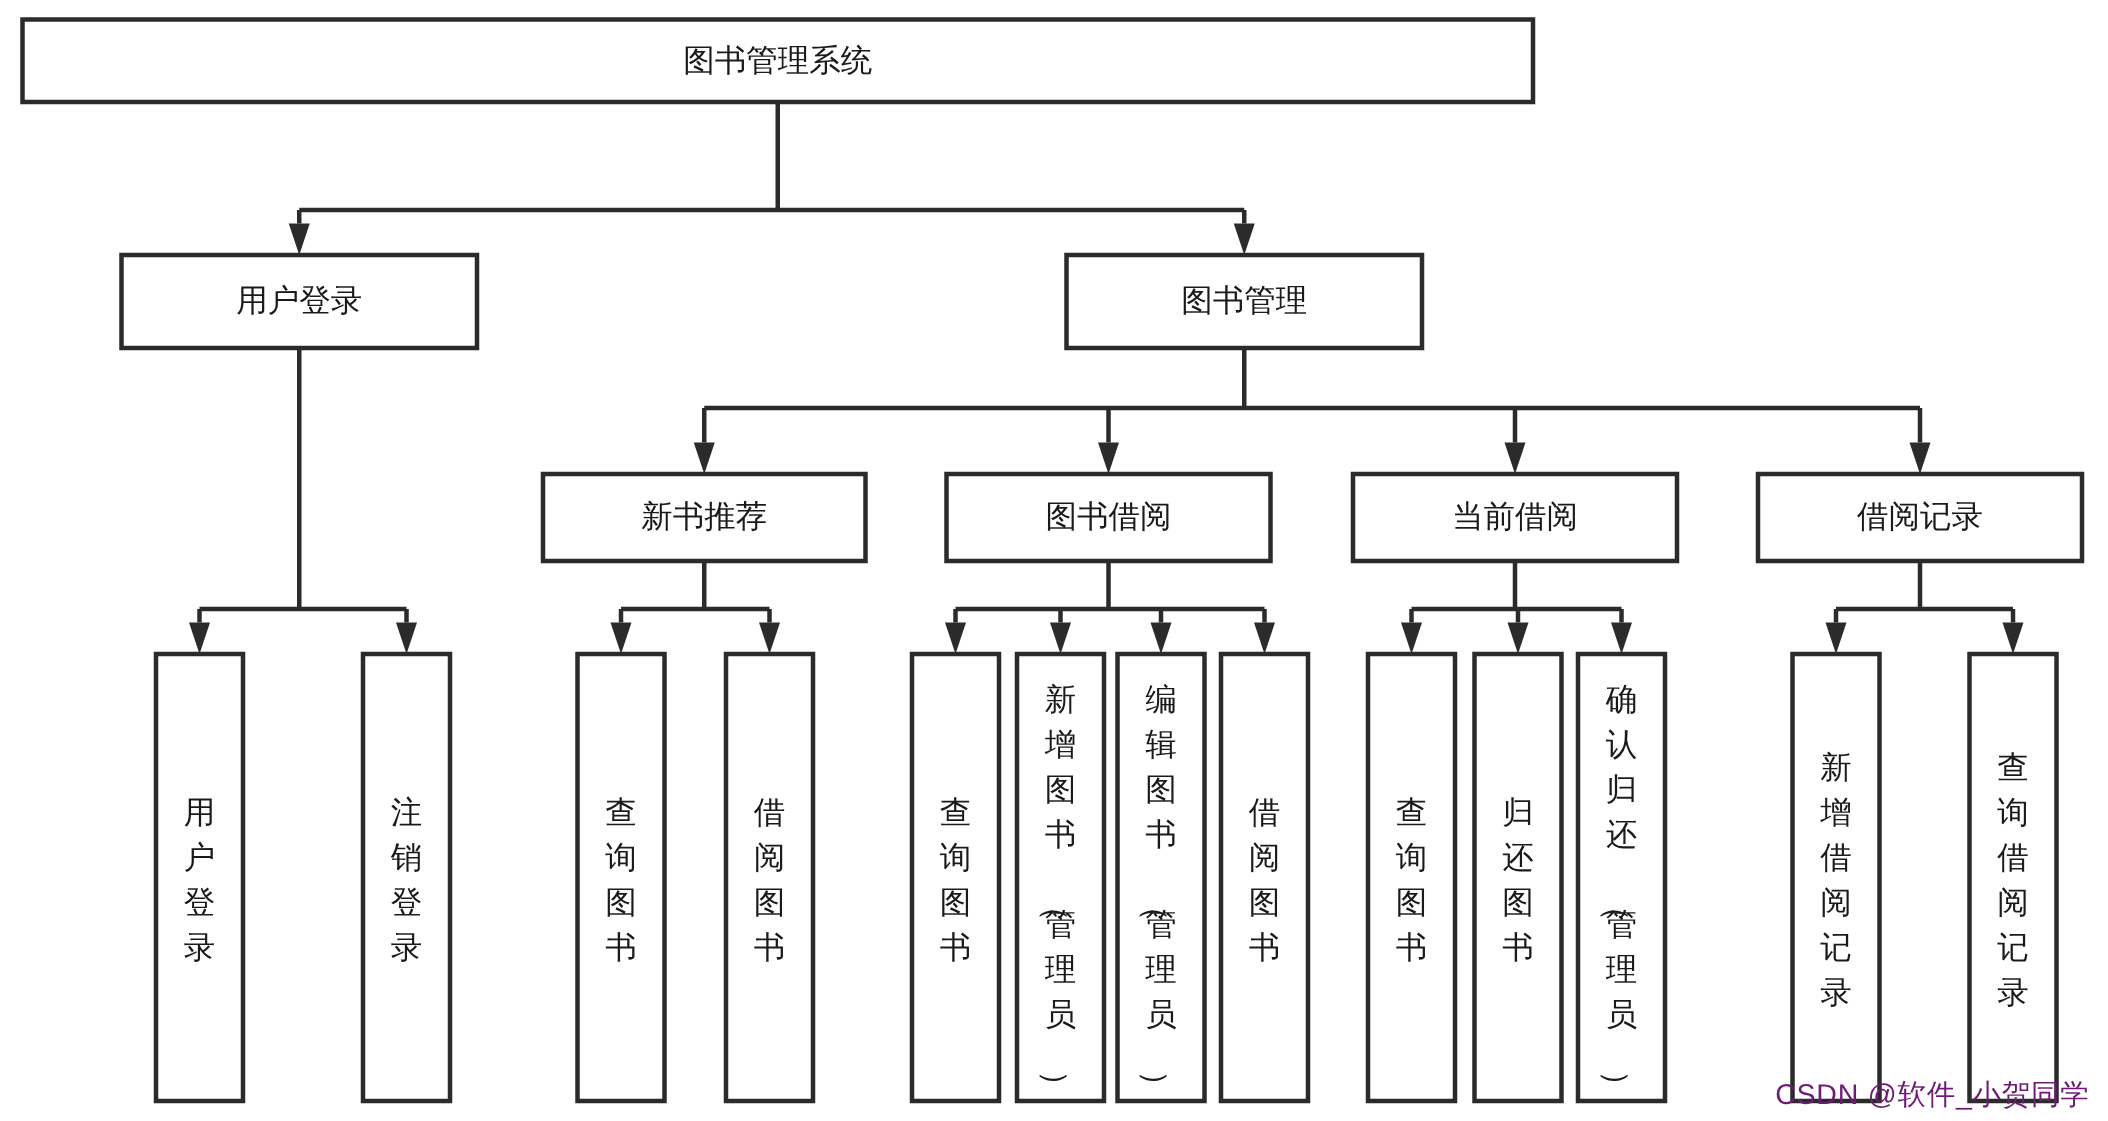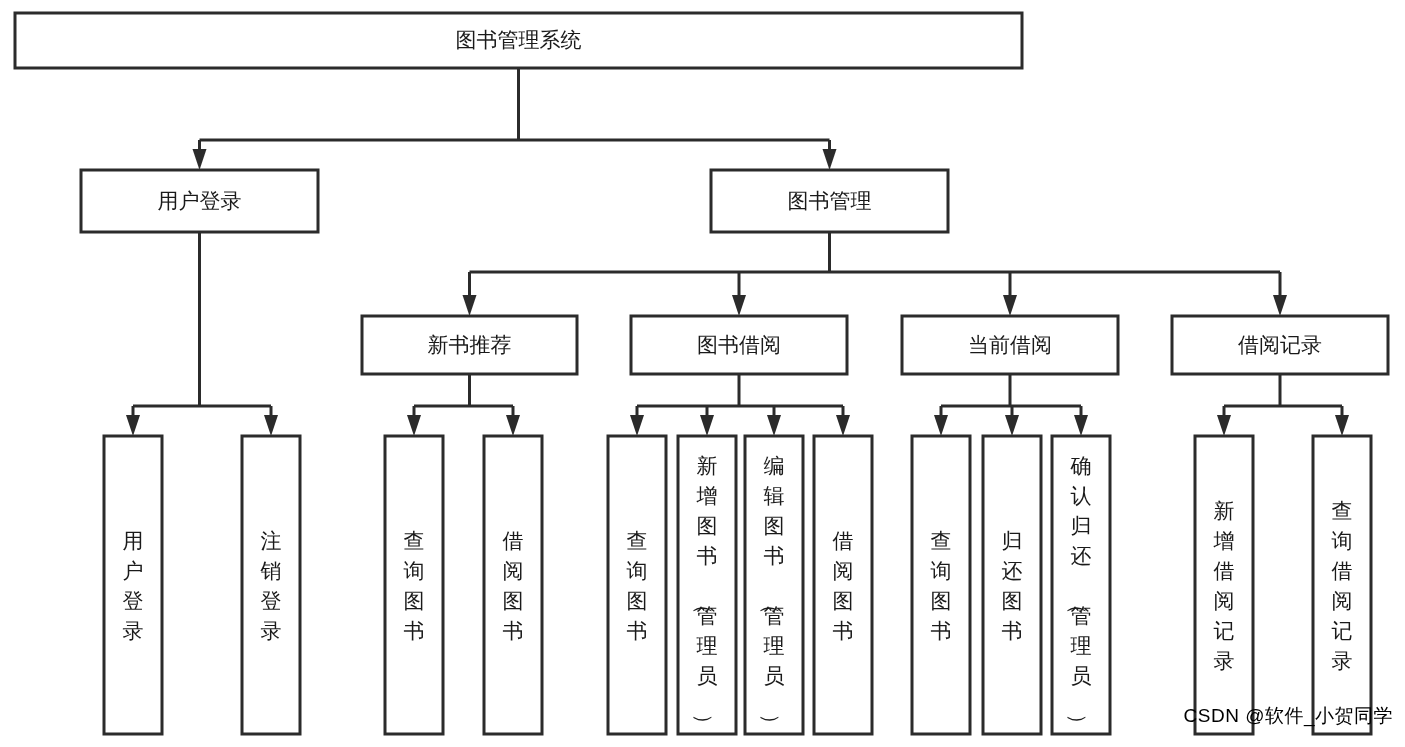--- a/index.html
+++ b/index.html
@@ -49,24 +49,24 @@
   }
   .node-label-v {
     font-family: "Liberation Sans", "DejaVu Sans", sans-serif;
     font-size: 21px;
     fill: #1a1a1a;
     text-anchor: middle;
   }
   .watermark-text {
     position: absolute;
     right: 12px;
-    bottom: 18px;
+    bottom: 4px;
     font-family: "Liberation Sans", "DejaVu Sans", sans-serif;
     font-size: 19px;
-    color: #000000;
+    color: #701a75;
     letter-spacing: 0.5px;
     white-space: nowrap;
     pointer-events: none;
   }
 </style>
 </head>
 <body>
 
 <div id="diagram-root">
   <svg class="diagram-svg" viewBox="0 0 1405 747">

